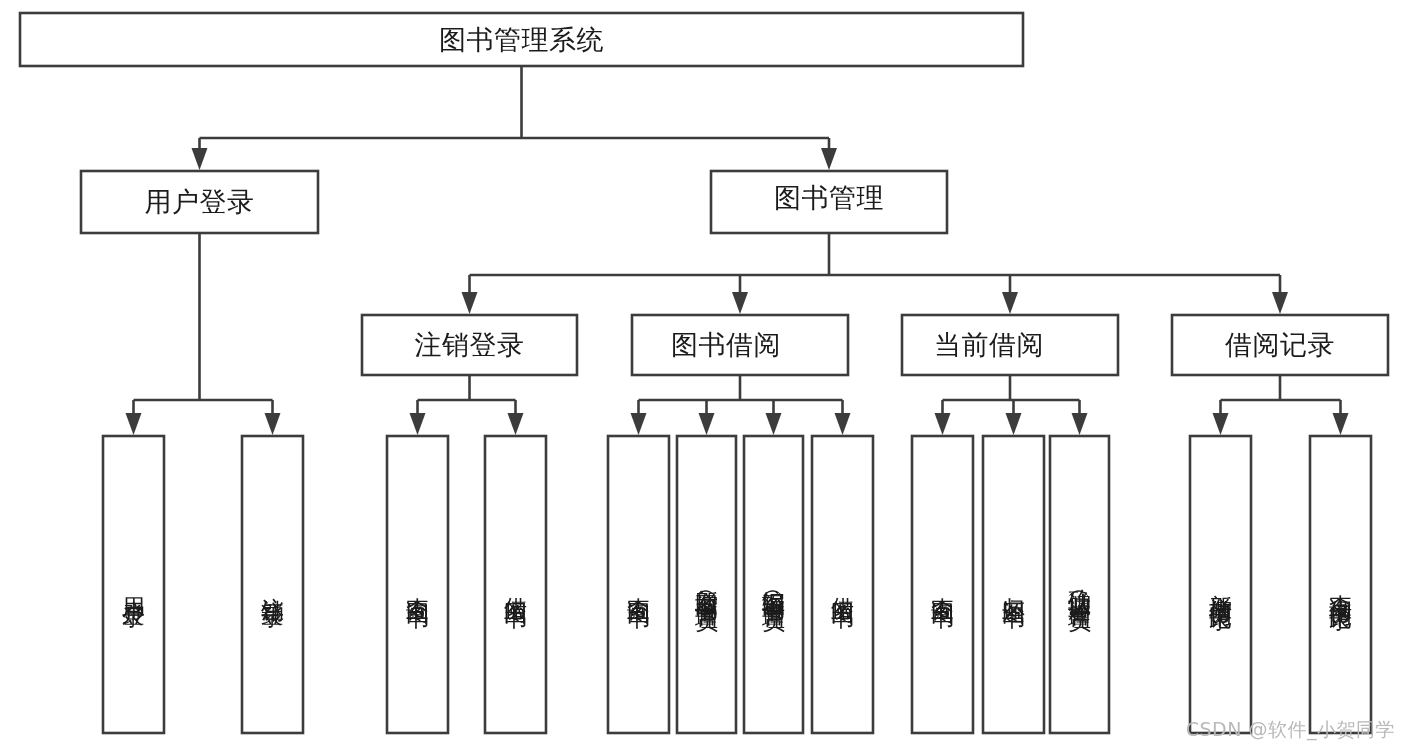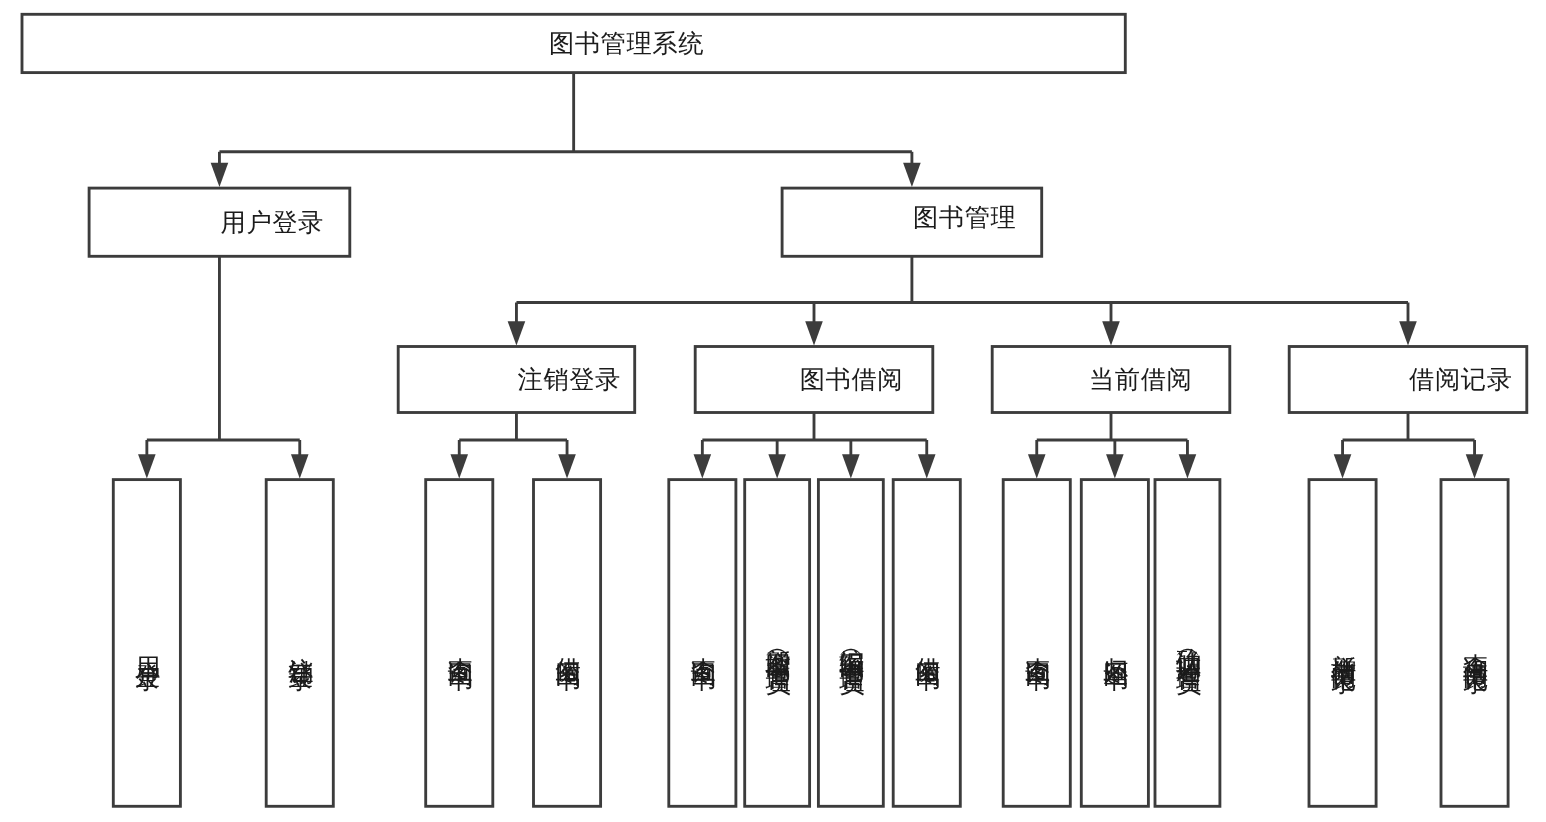--- a/index.html
+++ b/index.html
@@ -42,23 +42,22 @@
     position: absolute;
     display: flex;
     align-items: center;
     justify-content: center;
     color: #1b1b1b;
     font-family: "DejaVu Sans", "Liberation Sans", sans-serif;
     pointer-events: none;
     -webkit-font-smoothing: antialiased;
   }
   .node-label.horizontal {
-    font-size: 23px;
+    font-size: 27px;
     letter-spacing: 0.5px;
-    margin-left: 48px;
   }
   .node-label.vertical {
     writing-mode: vertical-rl;
     text-orientation: upright;
     font-size: 23px;
     letter-spacing: 3px;
     line-height: 1;
   }
   .watermark {
     position: absolute;
@@ -171,13 +170,14 @@
       <div class="node-label vertical" style="left: 677px; top: 436px; width: 59px; height: 297px;">新增图书（管理员）</div>
       <div class="node-label vertical" style="left: 744px; top: 436px; width: 59px; height: 297px;">编辑图书（管理员）</div>
       <div class="node-label vertical" style="left: 812px; top: 436px; width: 61px; height: 297px;">借阅图书</div>
       <div class="node-label vertical" style="left: 912px; top: 436px; width: 61px; height: 297px;">查询图书</div>
       <div class="node-label vertical" style="left: 983px; top: 436px; width: 61px; height: 297px;">归还图书</div>
       <div class="node-label vertical" style="left: 1050px; top: 436px; width: 59px; height: 297px;">确认归还（管理员）</div>
       <div class="node-label vertical" style="left: 1190px; top: 436px; width: 61px; height: 297px;">新增借阅记录</div>
       <div class="node-label vertical" style="left: 1310px; top: 436px; width: 61px; height: 297px;">查询借阅记录</div>
     </div>
 
+  <div class="watermark">CSDN @软件_小贺同学</div>
 </div>
 
 </body></html>

